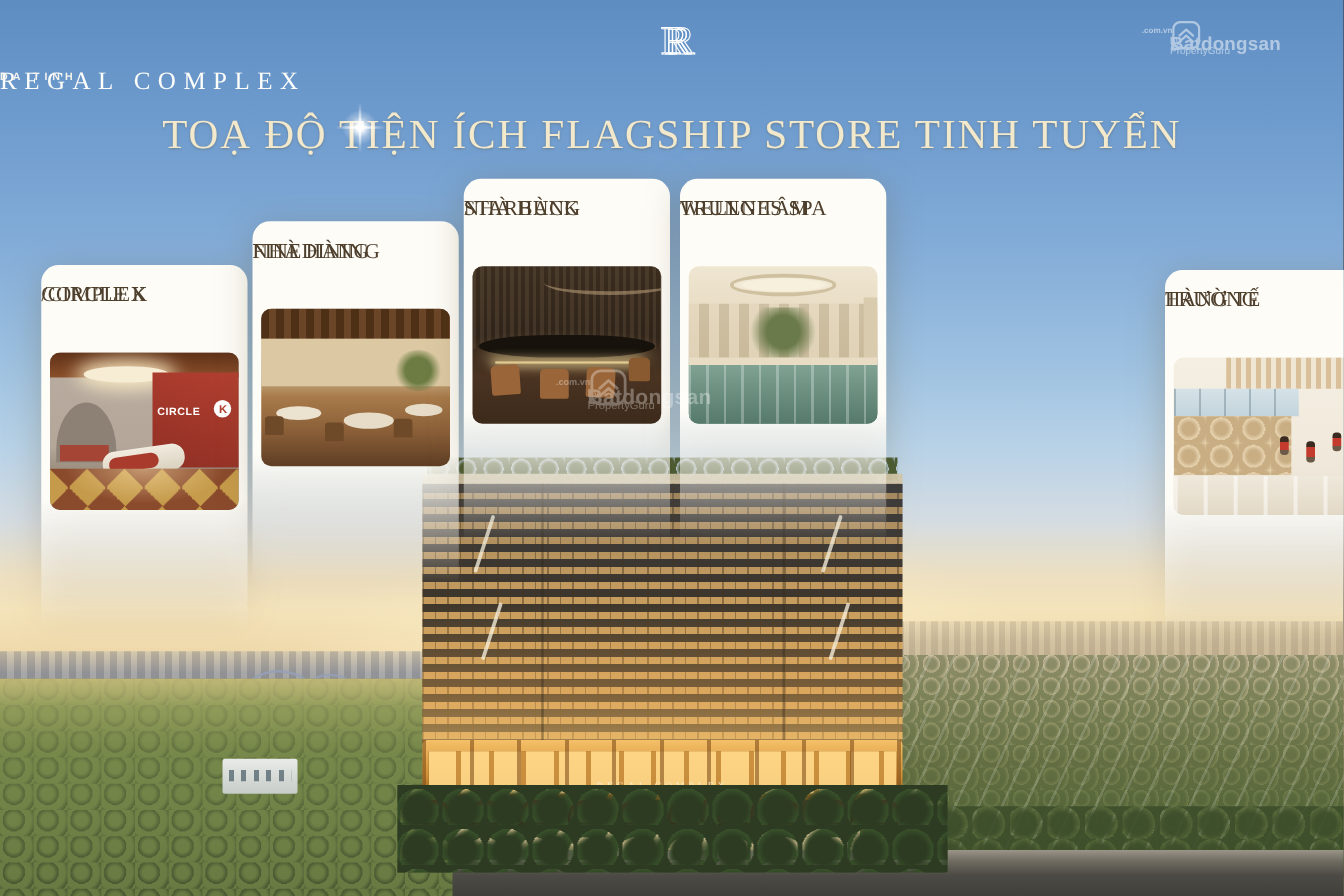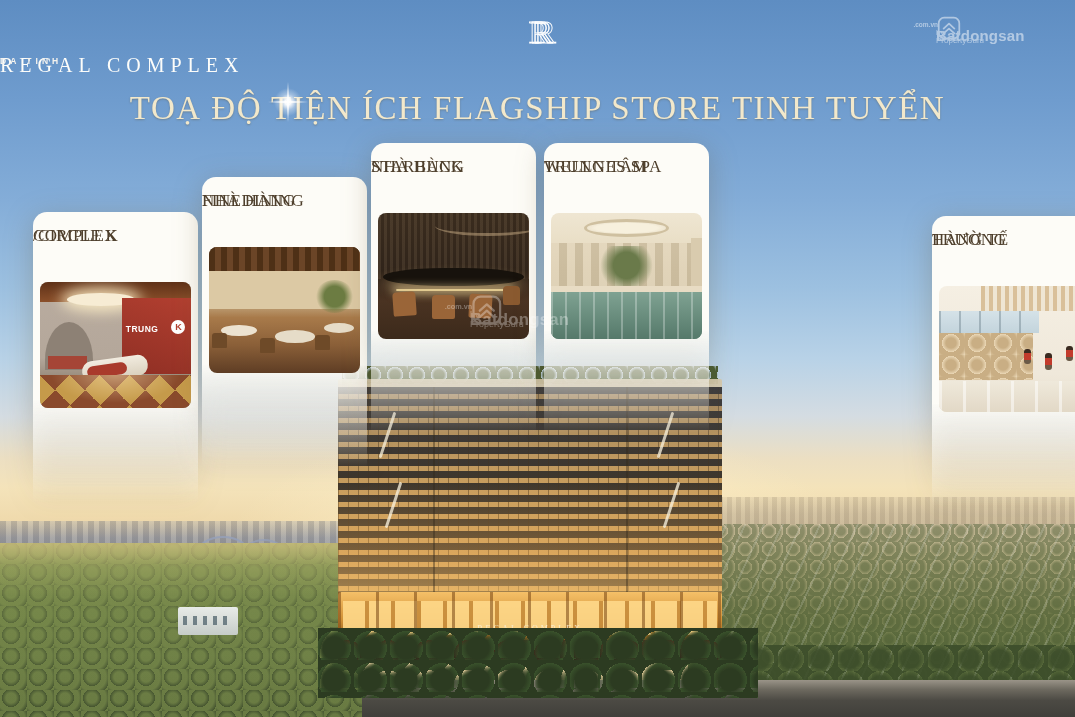--- a/index.html
+++ b/index.html
@@ -304,21 +304,21 @@
     <div class="card-label">
       <span>COMPLEX</span>
       <span>/CIRCLE K</span>
     </div>
     <div class="photo p1">
       <div class="ck-ceiling"></div>
       <div class="ck-oval"></div>
       <div class="ck-arch"></div>
       <div class="ck-red-bar"></div>
       <div class="ck-wall">
-        <span class="ck-sign">TRUNG</span>
+        <span class="ck-sign">CIRCLE</span>
         <span class="ck-k-circle">K</span>
       </div>
       <div class="ck-counter">
         <div class="ck-counter-band"></div>
       </div>
       <div class="ck-floor"></div>
     </div>
   </div>
 
   <div class="card c2">

